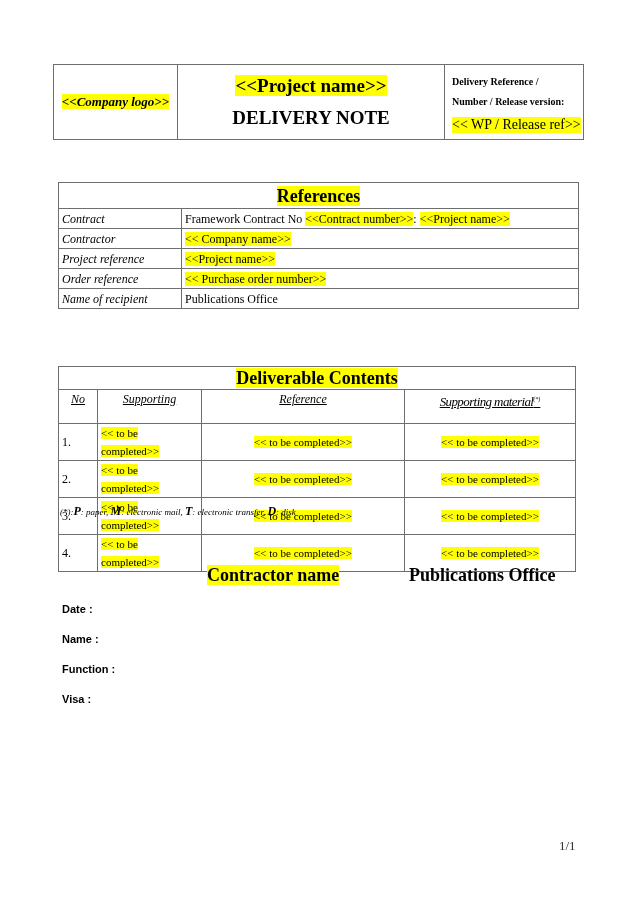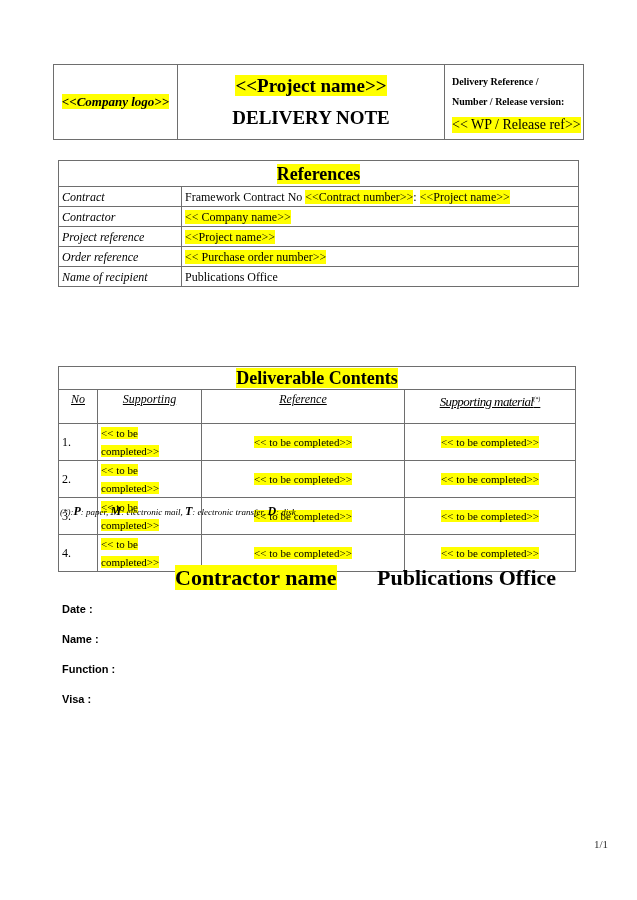--- a/index.html
+++ b/index.html
@@ -14,43 +14,43 @@
   #hdr td { border:1px solid #6e6e6e; vertical-align:middle; padding:0; }
   #hdr .c1 { width:123px; text-align:center; font-style:italic; font-weight:bold; font-size:13px; }
   #hdr .c2 { width:266px; text-align:center; }
   #hdr .c3 { padding-left:7px; }
   .proj { font-size:19px; font-weight:bold; line-height:24px; }
   .dn { font-size:19px; font-weight:bold; line-height:24px; margin-top:8px; }
   .dref { font-size:10px; font-weight:bold; line-height:20px; }
   .wp { font-size:14px; margin-top:5px; display:inline-block; }
 
   
-  #refs { left:58px; top:160px; width:521px; }
+  #refs { left:58px; top:182px; width:521px; }
   #refs td { border:1px solid #6e6e6e; padding:0 3px; font-size:12px; height:19px; line-height:18px; }
   #refs .title { text-align:center; font-size:18px; font-weight:bold; height:25px; }
   #refs .lbl { font-style:italic; width:116px; }
 
   
   #deliv { left:58px; top:366px; width:518px; }
   #deliv td { border:1px solid #6e6e6e; font-size:11px; height:19px; line-height:18px; padding:0 3px; }
   #deliv .title { text-align:center; font-size:18px; font-weight:bold; height:22px; padding:0; }
   #deliv .hd td { font-style:italic; text-align:center; vertical-align:top; height:33px; font-size:12px;text-decoration:underline; }
   #deliv .hd .sm { font-size:13px; letter-spacing:-0.6px; }
   #deliv .no { width:32px; text-align:left; font-size:12px; }
   #deliv .desc { width:97px; }
   #deliv .ref { width:196px; text-align:center; }
   #deliv .sup { text-align:center; }
   sup { font-size:6px; }
 
   .foot { left:60px; top:504px; font-size:9px; font-style:italic; }
   .foot b { font-size:12px; }
 
-  .sig-h { top:565px; font-size:22px; font-weight:bold; }
+  .sig-h { top:565px; font-size:18px; font-weight:bold;margin-left:32px; }
   .field { left:62px; font-family:"Liberation Sans", sans-serif; font-size:11px; font-weight:bold; }
-  .page { left:594px; top:838px; font-size:11px; color:#333; }
+  .page { left:559px; top:838px; font-size:13px; color:#333; }
 </style>
 </head>
 <body>
 
 <table id="hdr" class="abs">
   <tbody>
       <tr>
     <td class="c1">
       <span class="hl">&lt;&lt;Company logo&gt;&gt;</span>
     </td>

